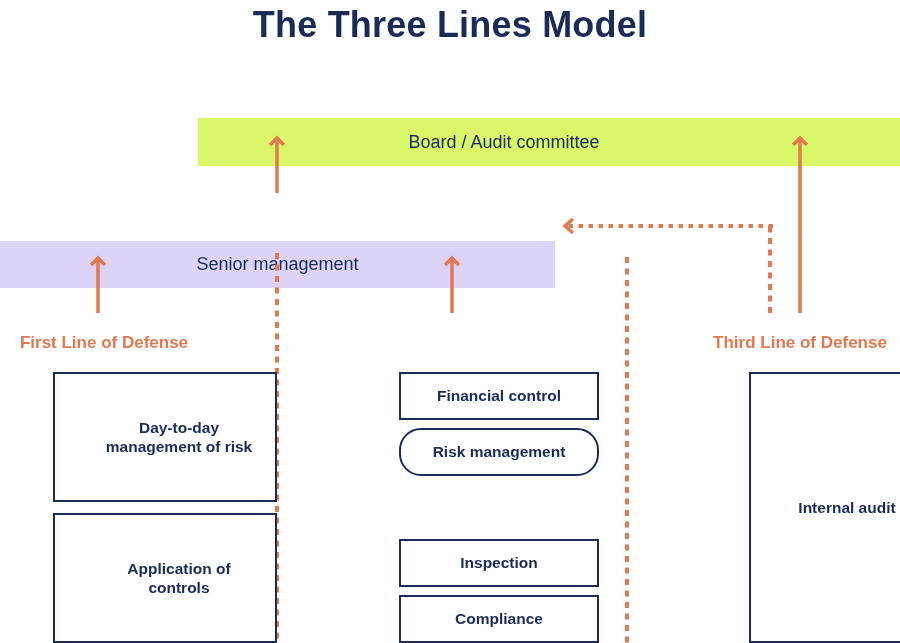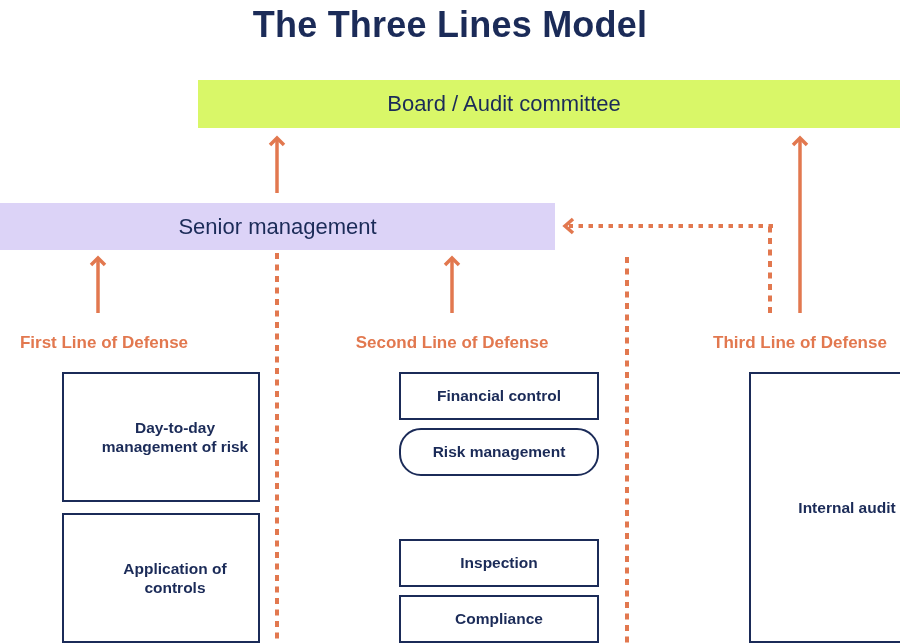--- a/index.html
+++ b/index.html
@@ -24,22 +24,23 @@
     position:absolute;left:0;top:4px;width:900px;
     text-align:center;
     font-size:36px;font-weight:bold;
     color:var(--navy);
     letter-spacing:0.2px;
   }
   .bar{
     position:absolute;
     display:flex;align-items:center;justify-content:center;
     box-sizing:border-box;
-    font-size:22px;
+    font-size:18px;
     color:var(--navy);
+    margin-top:38px;
   }
   .bar-board{
     left:198px;top:80px;width:702px;height:48px;
     background:var(--lime);
     padding-right:90px;
   }
   .bar-senior{
     left:0;top:203px;width:555px;height:47px;
     background:var(--lavender);
   }
@@ -56,21 +57,21 @@
     position:absolute;
     box-sizing:border-box;
     border:2.5px solid var(--navy);
     display:flex;align-items:center;justify-content:center;
     text-align:center;
     font-size:15.5px;font-weight:bold;line-height:1.25;
     color:var(--navy);
     white-space:pre-line;
     margin-left:47px;
   }
-  .c1box{left:15px;width:198px;height:130px;padding-left:28px;}
+  .c1box{left:6px;width:224px;height:130px;padding-left:28px;}
   .c1b1{top:372px;}
   .c1b2{top:513px;}
   .c2box{left:352px;width:200px;height:48px;}
   .c2b1{top:372px;}
   .c2b2{top:428px;border-radius:22px;}
   .c2b3{top:483px;}
   .c2b4{top:539px;}
   .c2b5{top:595px;}
   .c3box{left:702px;width:196px;top:372px;height:271px;}
   svg.connectors{
@@ -132,21 +133,20 @@
     </g>
 
     <g>
       <line x1="770" y1="313" x2="770" y2="226" class="dotv"></line>
       <line x1="773" y1="226" x2="569" y2="226" class="doth"></line>
       <polyline points="573,219 565,226 573,233" class="head"></polyline>
     </g>
   </svg>
 
   <div class="col-label c1">First Line of Defense</div>
-  <div class="col-label c2">Second Line of Defense</div>
   <div class="col-label c3">Third Line of Defense</div>
 
   <div class="box c1box c1b1">Day-to-day
 management of risk</div>
   <div class="box c1box c1b2">Application of
 controls</div>
 
   <div class="box c2box c2b1">Financial control</div>
   <div class="box c2box c2b2">Risk management</div>
   <div class="box c2box c2b4">Inspection</div>

